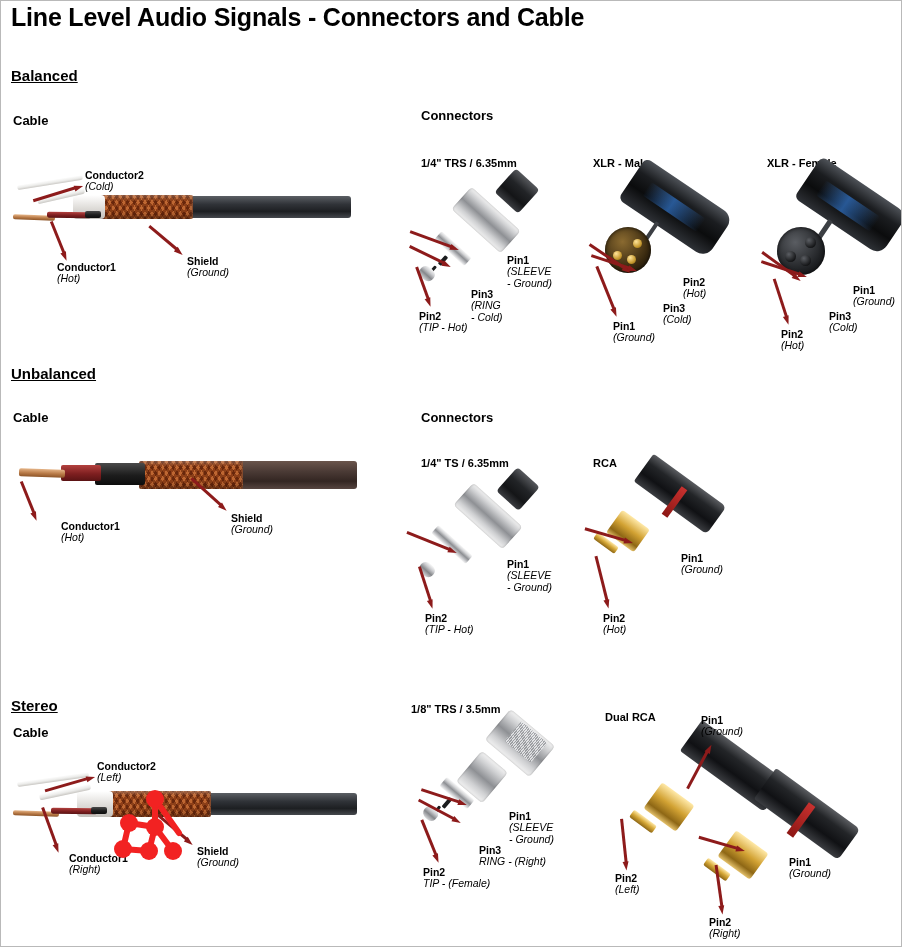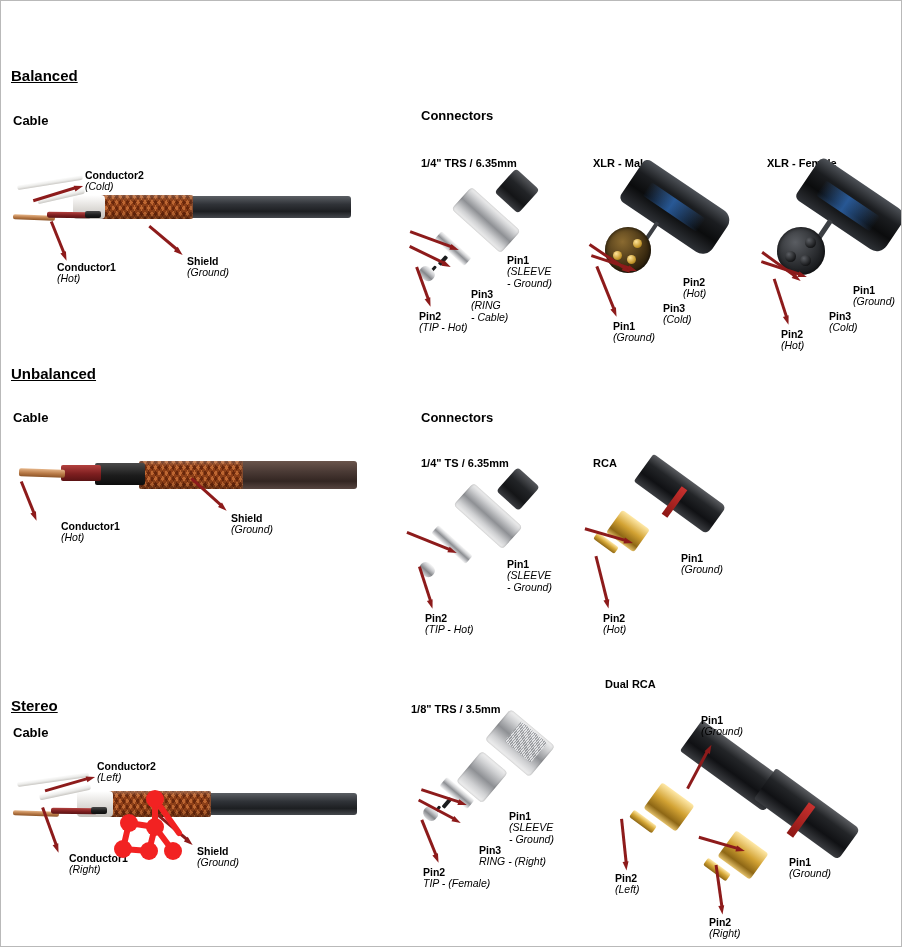--- a/index.html
+++ b/index.html
@@ -136,20 +136,21 @@
     font-size:25px;color:#ffffff;letter-spacing:0px;
     -webkit-text-stroke:1.2px #b6b6be;
   }
   #logo-mark{position:absolute;left:112px;top:788px;pointer-events:none;}
 </style>
 </head>
 <body>
 
 <div id="page">
 
+  <div class="abs title" style="left:10px;top:2px;">Line Level Audio Signals -  Connectors and Cable</div>
 
   <div class="abs section-h" style="left:10px;top:66px;">Balanced</div>
   <div class="abs sub-h" style="left:12px;top:112px;">Cable</div>
   <div class="abs sub-h" style="left:420px;top:107px;">Connectors</div>
 
   <div class="cable" style="left:10px;top:170px;width:340px;height:70px;">
     <div class="jacket bal" style="left:176px;top:25px;width:164px;height:22px;"></div>
     <div class="braid" style="left:86px;top:24px;width:96px;height:24px;"></div>
     <div class="sheath" style="left:62px;top:24px;width:32px;height:24px;border-radius:4px;"></div>
     <div class="wire wh" style="left:6px;top:9px;width:66px;height:5px;transform:rotate(-9deg);"></div>
@@ -200,21 +201,21 @@
     <span class="it">(SLEEVE</span>
     <span class="it">- Ground)</span>
   </div>
   <div class="arrow" style="left:458px;top:245px;width:52px;transform:rotate(200deg);">
       <i class="head"></i>
       <i class="shaft"></i>
     </div>
   <div class="abs lbl" style="left:470px;top:288px;">
     <span>Pin3</span>
     <span class="it">(RING</span>
-    <span class="it">- Cable)</span>
+    <span class="it">- Cold)</span>
   </div>
   <div class="arrow" style="left:450px;top:262px;width:46px;transform:rotate(206deg);">
       <i class="head"></i>
       <i class="shaft"></i>
     </div>
   <div class="abs lbl" style="left:418px;top:310px;">
     <span>Pin2</span>
     <span class="it">(TIP - Hot)</span>
   </div>
   <div class="arrow" style="left:430px;top:302px;width:42px;transform:rotate(250deg);">
@@ -436,21 +437,21 @@
     </div>
   <div class="abs lbl" style="left:422px;top:866px;">
     <span>Pin2</span>
     <span class="it">TIP -  (Female)</span>
   </div>
   <div class="arrow" style="left:438px;top:858px;width:46px;transform:rotate(248deg);">
       <i class="head"></i>
       <i class="shaft"></i>
     </div>
 
-  <div class="abs conn-h" style="left:604px;top:677px;">Dual RCA</div>
+  <div class="abs conn-h" style="left:604px;top:710px;">Dual RCA</div>
   <div class="conn" style="left:626px;top:742px;width:150px;height:110px;">
     <div class="rca-barrel" style="left:54px;top:4px;width:104px;height:38px;transform:rotate(36deg);"></div>
     <div class="rca-collar" style="left:22px;top:48px;width:40px;height:32px;transform:rotate(36deg);"></div>
     <div class="rca-pin" style="left:2px;top:74px;width:28px;height:9px;transform:rotate(36deg);"></div>
   </div>
   <div class="conn" style="left:700px;top:790px;width:150px;height:110px;">
     <div class="rca-barrel" style="left:54px;top:4px;width:104px;height:38px;transform:rotate(36deg);"></div>
     <div class="rca-red" style="left:96px;top:10px;width:8px;height:38px;transform:rotate(36deg);"></div>
     <div class="rca-collar" style="left:22px;top:48px;width:40px;height:32px;transform:rotate(36deg);"></div>
     <div class="rca-pin" style="left:2px;top:74px;width:28px;height:9px;transform:rotate(36deg);"></div>

